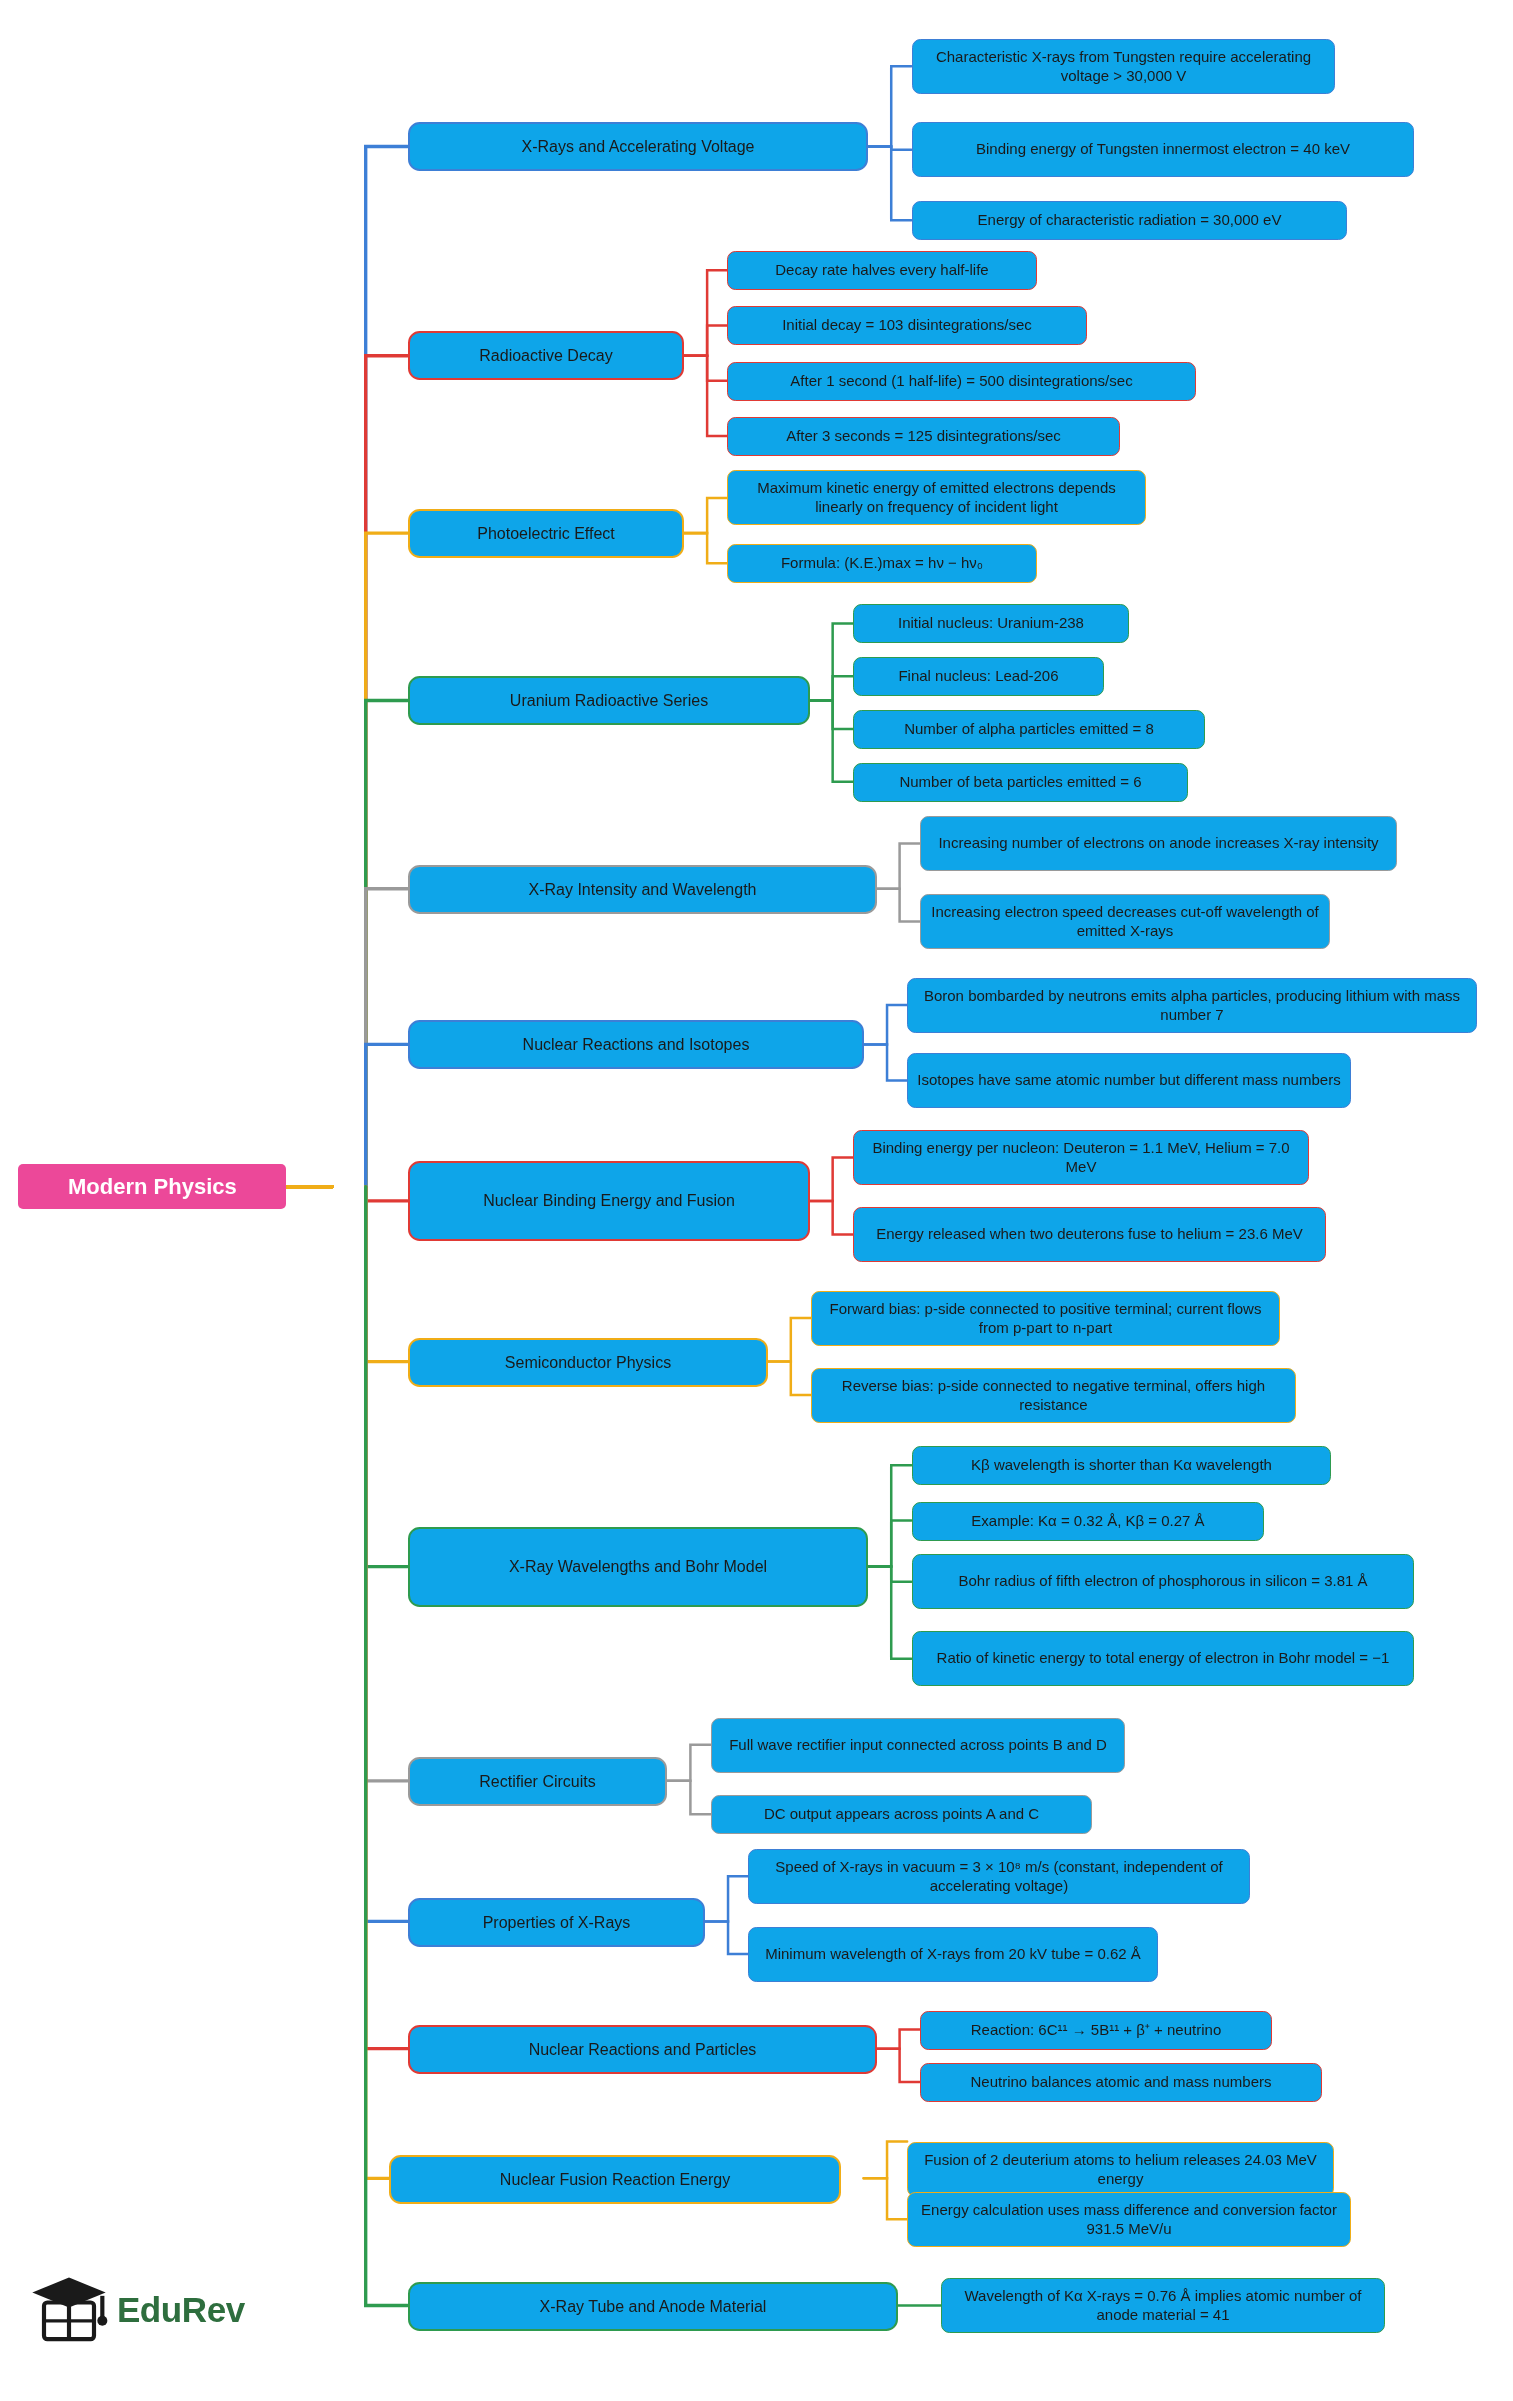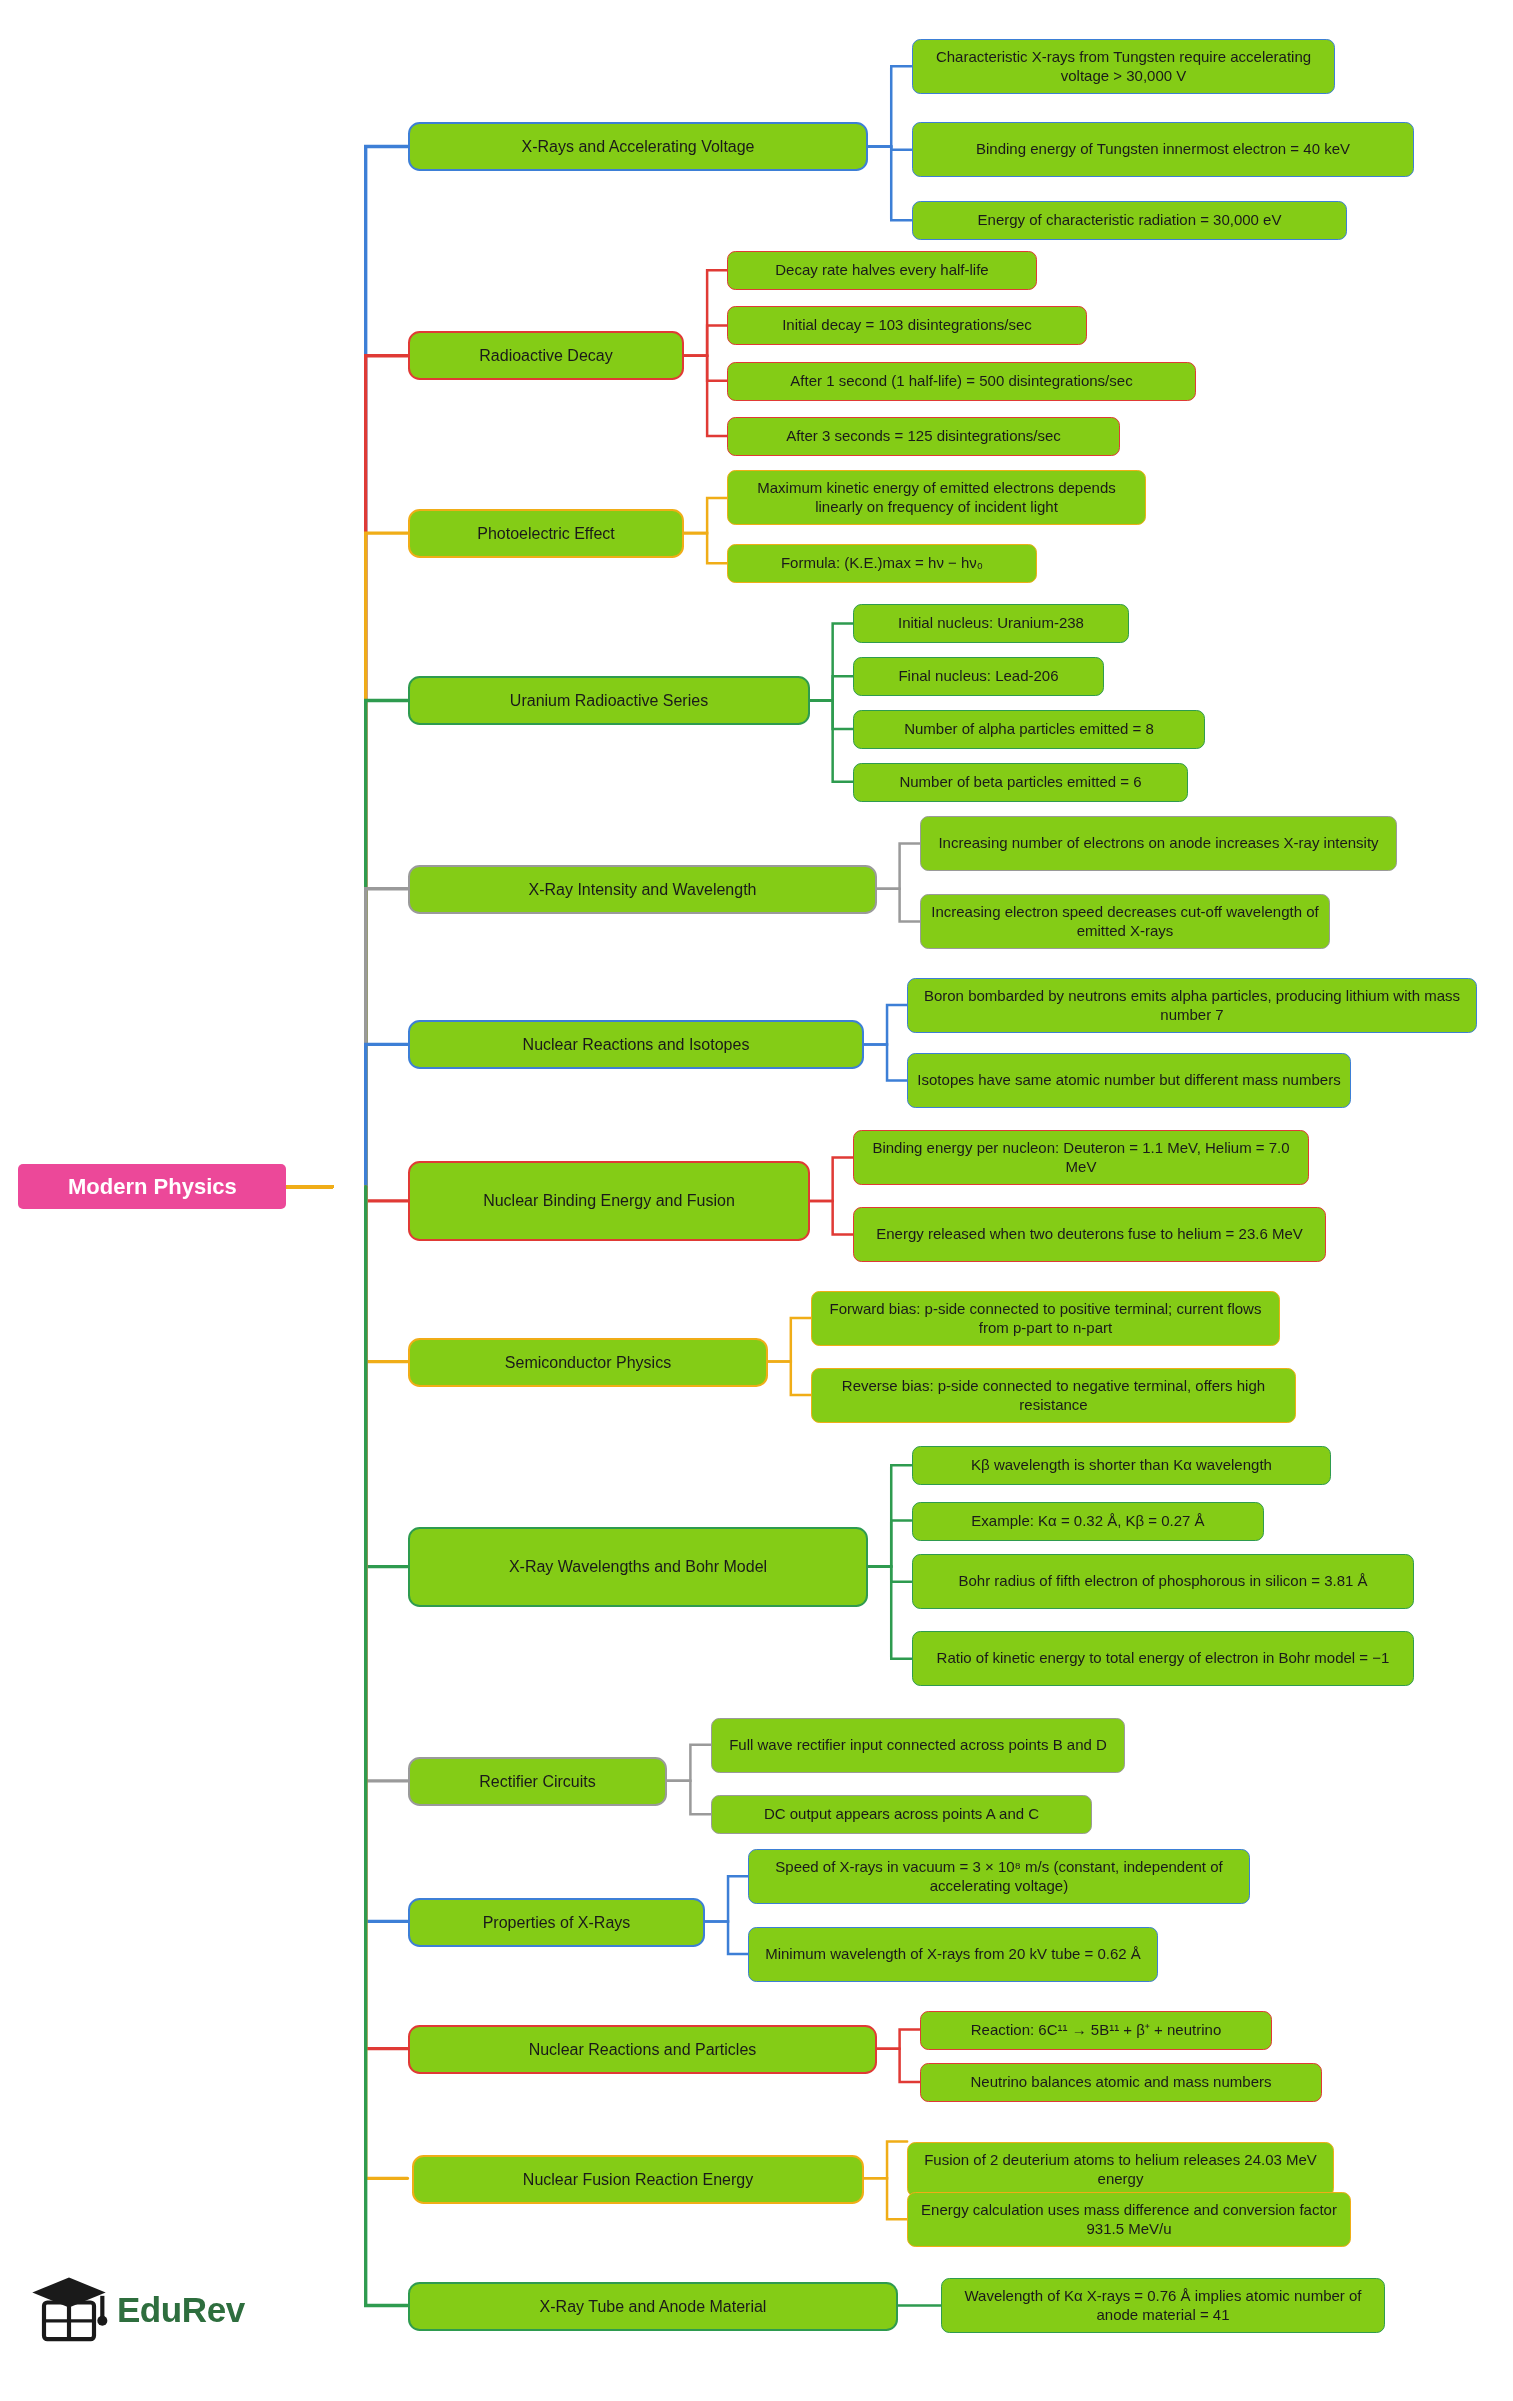--- a/index.html
+++ b/index.html
@@ -7,21 +7,21 @@
     width:1513px;height:2401px;background:#ffffff;
     font-family:"Liberation Sans",sans-serif;
     position:relative;overflow:hidden;
   }
   #canvas{position:absolute;left:0;top:0;width:1513px;height:2401px;}
   svg.links{position:absolute;left:0;top:0;width:1513px;height:2401px;pointer-events:none;}
 
   .node{
     position:absolute;box-sizing:border-box;
     display:flex;align-items:center;justify-content:center;
-    text-align:center;background:#84cc16;
+    text-align:center;background:#0ea5e9;
   }
   .root{
     background:#ec4899;color:#ffffff;border-radius:5px;
     font-size:22px;font-weight:bold;padding:5px 11.7px;
   }
   .l1{
     border:2.5px solid #888;border-radius:11.7px;
     font-size:16px;color:#1a1a1a;padding:5px 11.7px;line-height:1.22;
   }
   .l2{
@@ -243,21 +243,21 @@
     </div>
     <div class="node l1" style="left: 408px; top: 2025px; width: 469px; min-height: 49px; border-color: rgb(224, 58, 53);">
       <span>Nuclear Reactions and Particles</span>
     </div>
     <div class="node l2" style="left: 920px; top: 2011px; width: 352px; min-height: 39px; border-color: rgb(224, 58, 53);">
       <span>Reaction: 6C¹¹ → 5B¹¹ + β⁺ + neutrino</span>
     </div>
     <div class="node l2" style="left: 920px; top: 2063px; width: 402px; min-height: 39px; border-color: rgb(224, 58, 53);">
       <span>Neutrino balances atomic and mass numbers</span>
     </div>
-    <div class="node l1" style="left: 412px; top: 2155px; width: 452px; min-height: 49px; border-color: rgb(240, 173, 23);">
+    <div class="node l1" style="left: 389px; top: 2155px; width: 452px; min-height: 49px; border-color: rgb(240, 173, 23);">
       <span>Nuclear Fusion Reaction Energy</span>
     </div>
     <div class="node l2" style="left: 907px; top: 2114px; width: 427px; min-height: 55px; border-color: rgb(240, 173, 23); margin-top: 28px;">
       <span>Fusion of 2 deuterium atoms to helium releases 24.03 MeV energy</span>
     </div>
     <div class="node l2" style="left: 907px; top: 2192px; width: 444px; min-height: 55px; border-color: rgb(240, 173, 23);">
       <span>Energy calculation uses mass difference and conversion factor 931.5 MeV/u</span>
     </div>
     <div class="node l1" style="left: 408px; top: 2282px; width: 490px; min-height: 49px; border-color: rgb(46, 155, 79);">
       <span>X-Ray Tube and Anode Material</span>

